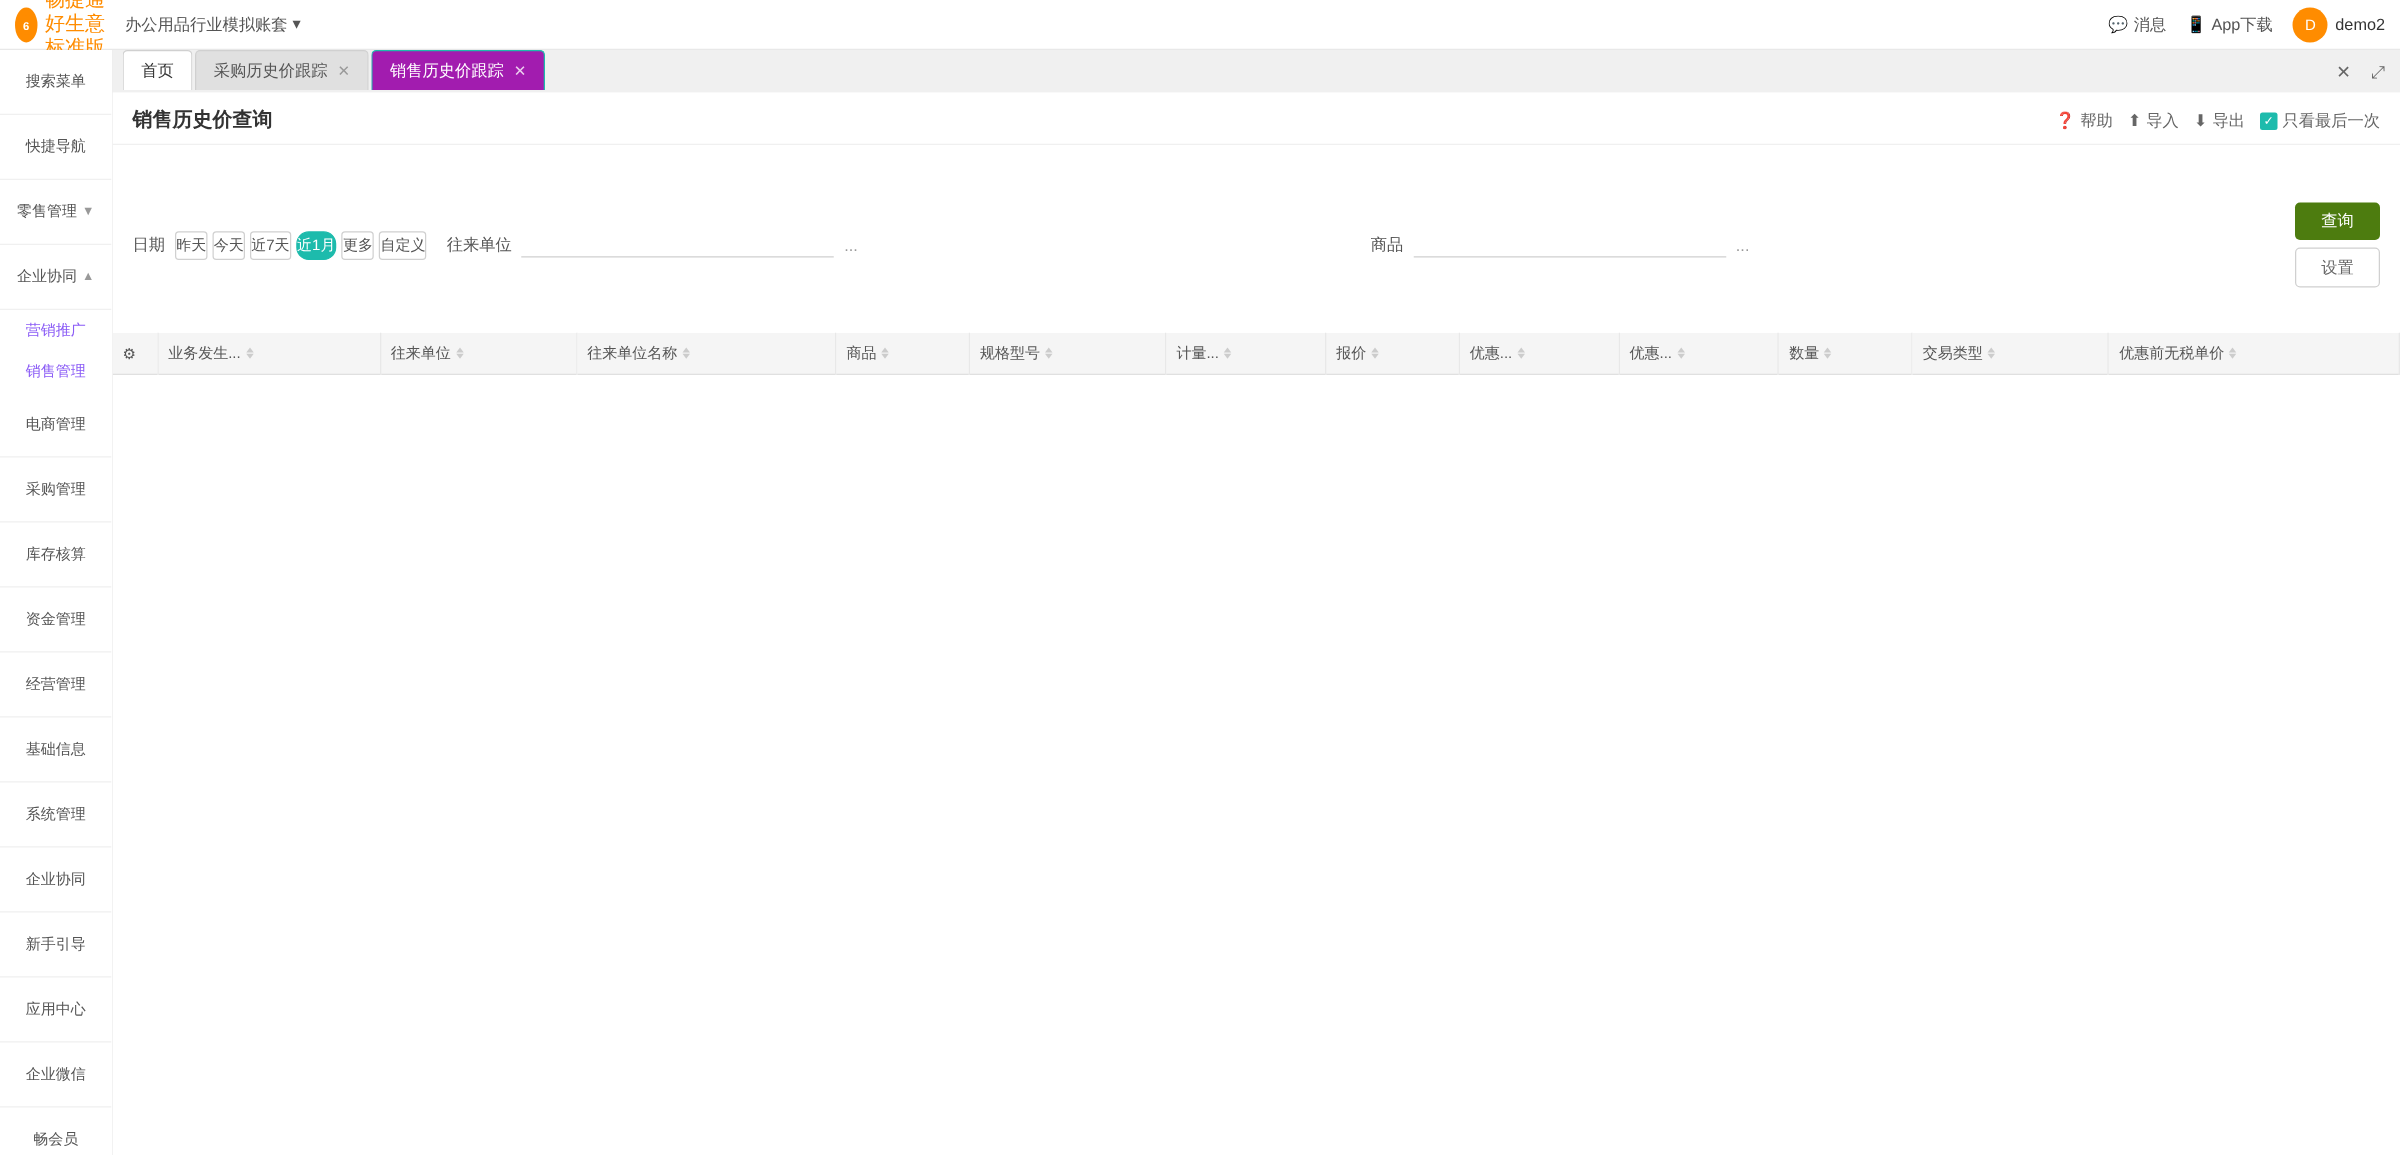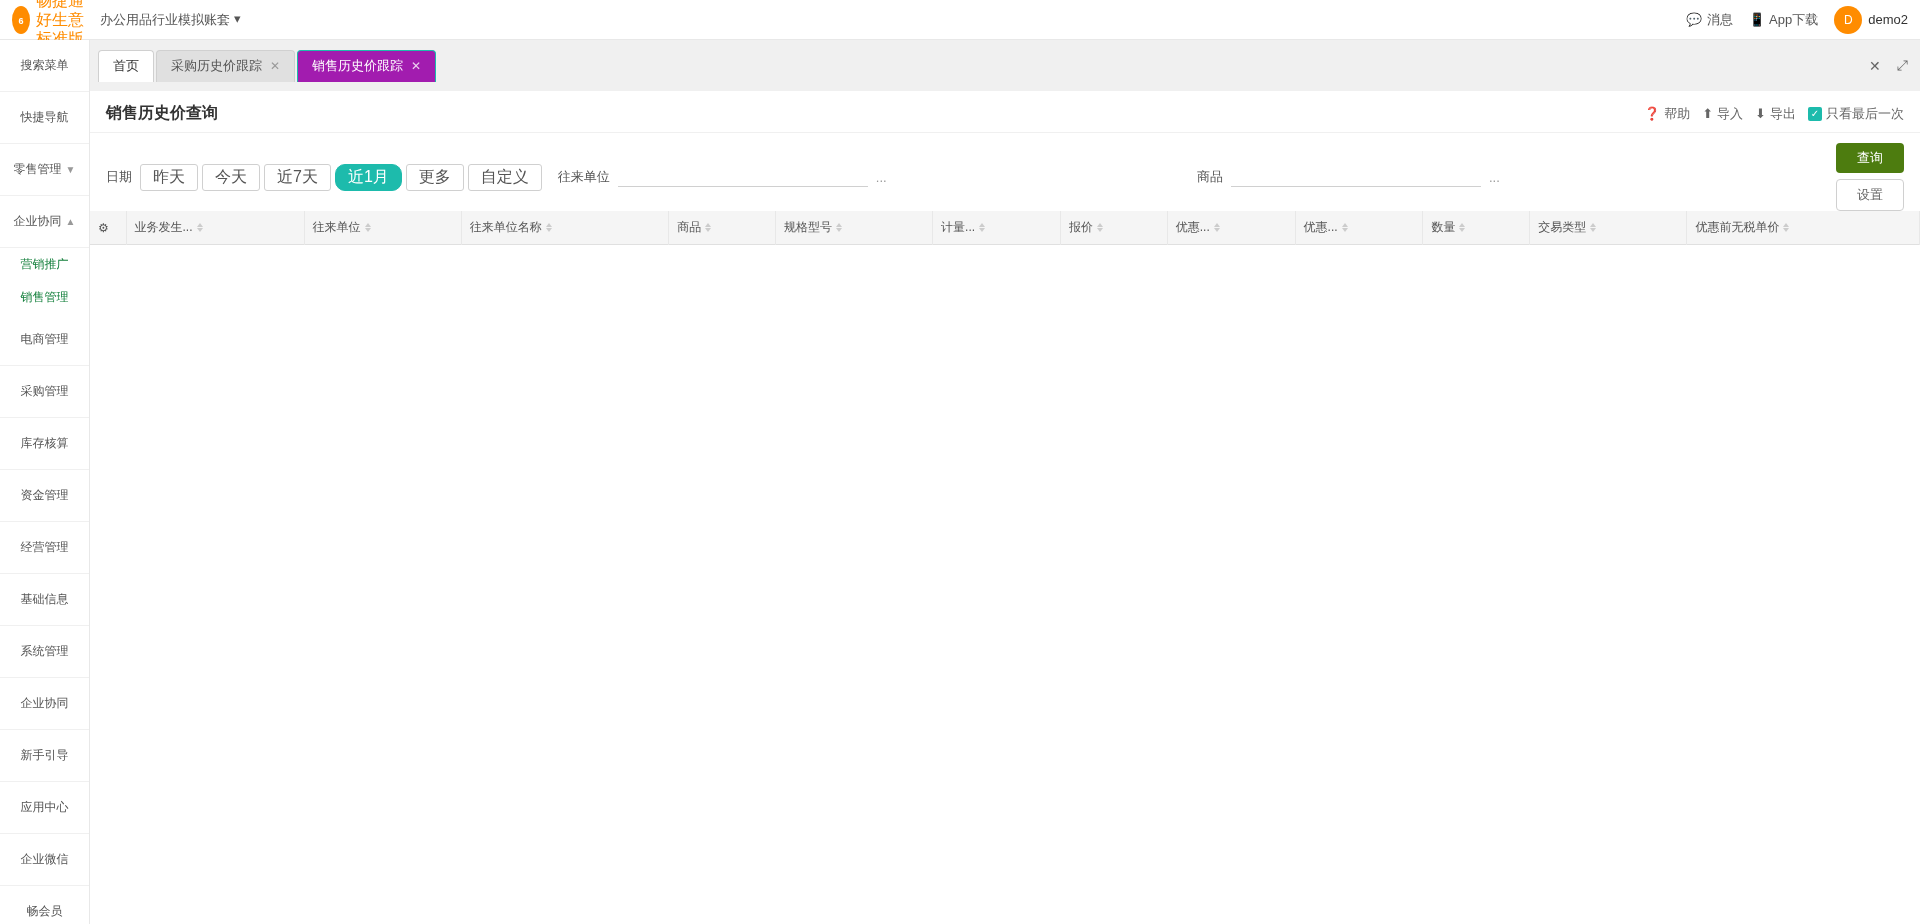--- a/index.html
+++ b/index.html
@@ -111,36 +111,36 @@
     }
     .sidebar-item.has-arrow { flex-direction: row; justify-content: center; gap: 4px; }
     .sidebar-item .arrow { font-size: 10px; color: #999; }
     .sidebar-group-item {
       display: flex;
       flex-direction: column;
       align-items: center;
       padding: 8px 4px;
       cursor: pointer;
       font-size: 12px;
-      color: #15803d;
+      color: #8b5cf6;
       text-align: center;
     }
 
     
     .content-area {
       flex: 1;
       display: flex;
       flex-direction: column;
       overflow: hidden;
     }
     .tabs-bar {
-      height: 51px;
+      height: 34px;
       background: #f0f0f0;
       display: flex;
-      align-items: center;
+      align-items: flex-start;
       padding: 0 8px;
       gap: 0;
       flex-shrink: 0;
     }
     .tab {
       height: 32px;
       padding: 0 14px;
       display: flex;
       align-items: center;
       gap: 8px;
@@ -185,20 +185,21 @@
     }
 
     
     .page-content {
       flex: 1;
       background: #fff;
       overflow-y: auto;
       padding: 0;
       display: flex;
       flex-direction: column;
+      gap: 36px;
     }
 
     
     .page-header {
       display: flex;
       align-items: center;
       justify-content: space-between;
       padding: 12px 16px 8px;
       border-bottom: 1px solid #f0f0f0;
     }
@@ -256,25 +257,25 @@
       font-size: 13px;
       color: #555;
       white-space: nowrap;
     }
     .date-btns {
       display: flex;
       align-items: center;
       gap: 4px;
     }
     .date-btn {
-      padding: 2px 12px;
+      padding: 2px 0;
       border: 1px solid #d0d0d0;
       border-radius: 3px;
       background: #fff;
-      font-size: 16px;
+      font-size: 12px;
       cursor: pointer;
       color: #555;
     }
     .date-btn.active {
       background: #1dbbac;
       color: white;
       border-color: #1dbbac;
       border-radius: 10px;
     }
     .filter-input {

